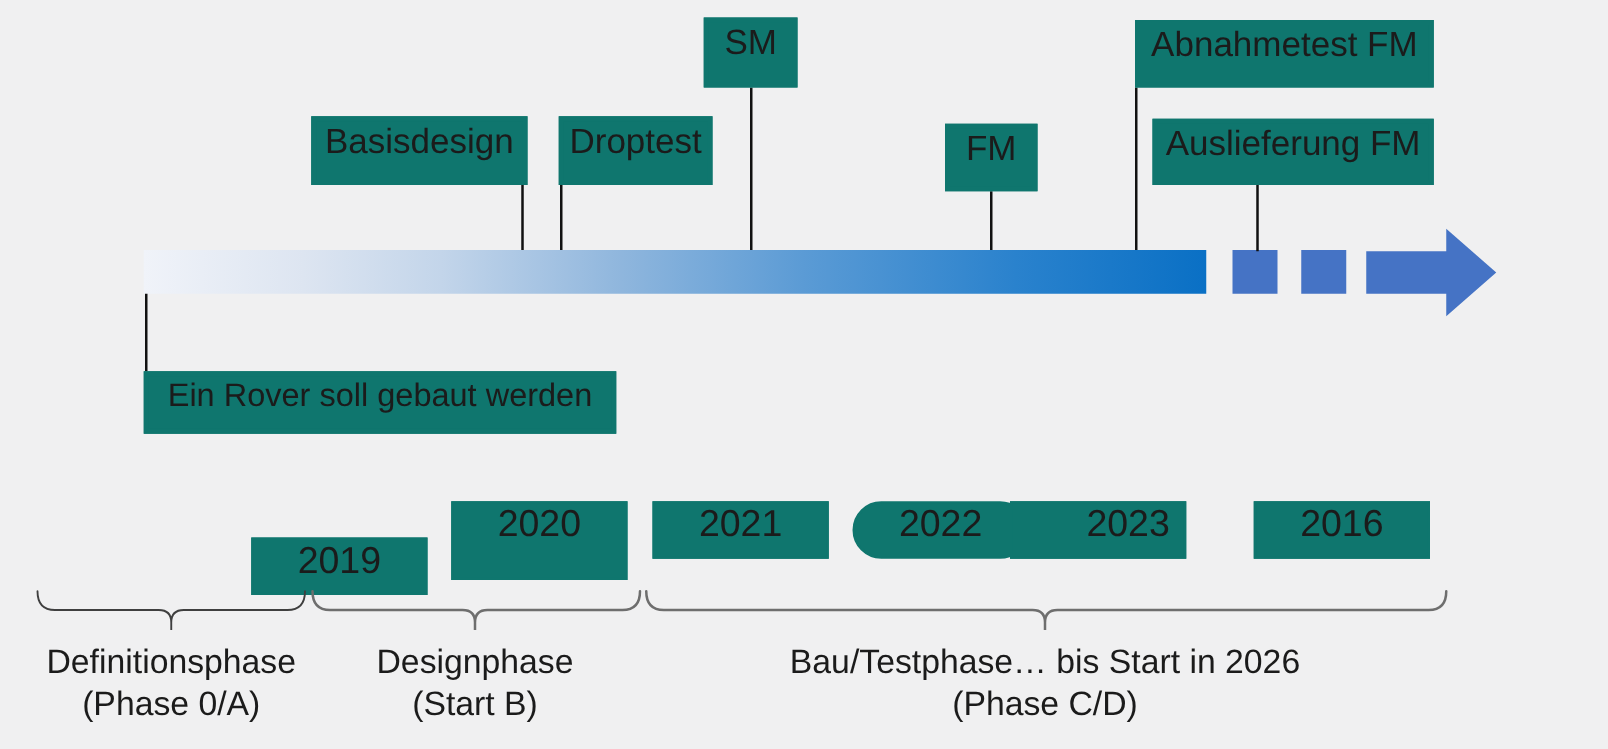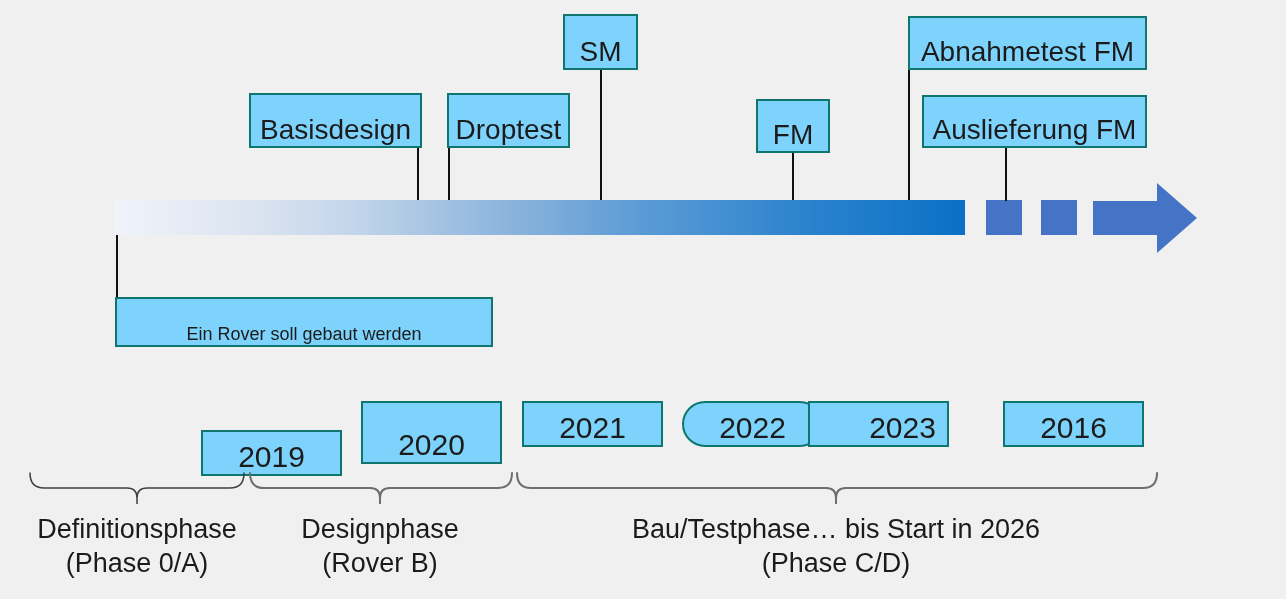--- a/index.html
+++ b/index.html
@@ -9,28 +9,28 @@
   }
   #canvas{
     position:relative;
     width:1286px;height:599px;
     background:#f0f0f1;
     overflow:hidden;
     color:#1b1b1b;
   }
   .box{
     position:absolute;
-    background:#7dd3fc;
-    border:2px solid #0f766e;
+    background:#0f766e;
+    border:4px solid #0f766e;
     box-sizing:border-box;
-    display:flex;align-items:flex-end;justify-content:center;
+    display:flex;align-items:flex-start;justify-content:center;
     white-space:nowrap;
   }
   .label-box{font-size:28px;}
-  .rover-box{font-size:18px;}
+  .rover-box{font-size:26px;}
   .year-box{font-size:30px;border-width:2px;}
   .conn{
     position:absolute;
     width:1.5px;
     background:#111111;
   }
   .bar{
     position:absolute;
     left:115px;top:200px;width:850px;height:35px;
     background:linear-gradient(to right,
@@ -119,20 +119,20 @@
     <path d="M 250 13 Q 250 28 264 28 L 370 28 Q 380 28 380 38 L 380 44 L 380 38 Q 380 28 390 28 L 498 28 Q 512 28 512 13" fill="none" stroke="#6e6e6e" stroke-width="2" stroke-linecap="round"></path>
     <path d="M 517 13 Q 517 28 531 28 L 826 28 Q 836 28 836 38 L 836 44 L 836 38 Q 836 28 846 28 L 1143 28 Q 1157 28 1157 13" fill="none" stroke="#6e6e6e" stroke-width="2" stroke-linecap="round"></path>
   </svg>
 
   <div class="phase" style="left:-63px;top:512px;width:400px;">
     <div>Definitionsphase</div>
     <div>(Phase 0/A)</div>
   </div>
   <div class="phase" style="left:180px;top:512px;width:400px;">
     <div>Designphase</div>
-    <div>(Rover B)</div>
+    <div>(Start B)</div>
   </div>
   <div class="phase" style="left:586px;top:512px;width:500px;">
     <div>Bau/Testphase… bis Start in 2026</div>
     <div>(Phase C/D)</div>
   </div>
 
 </div>
 
 </body></html>

